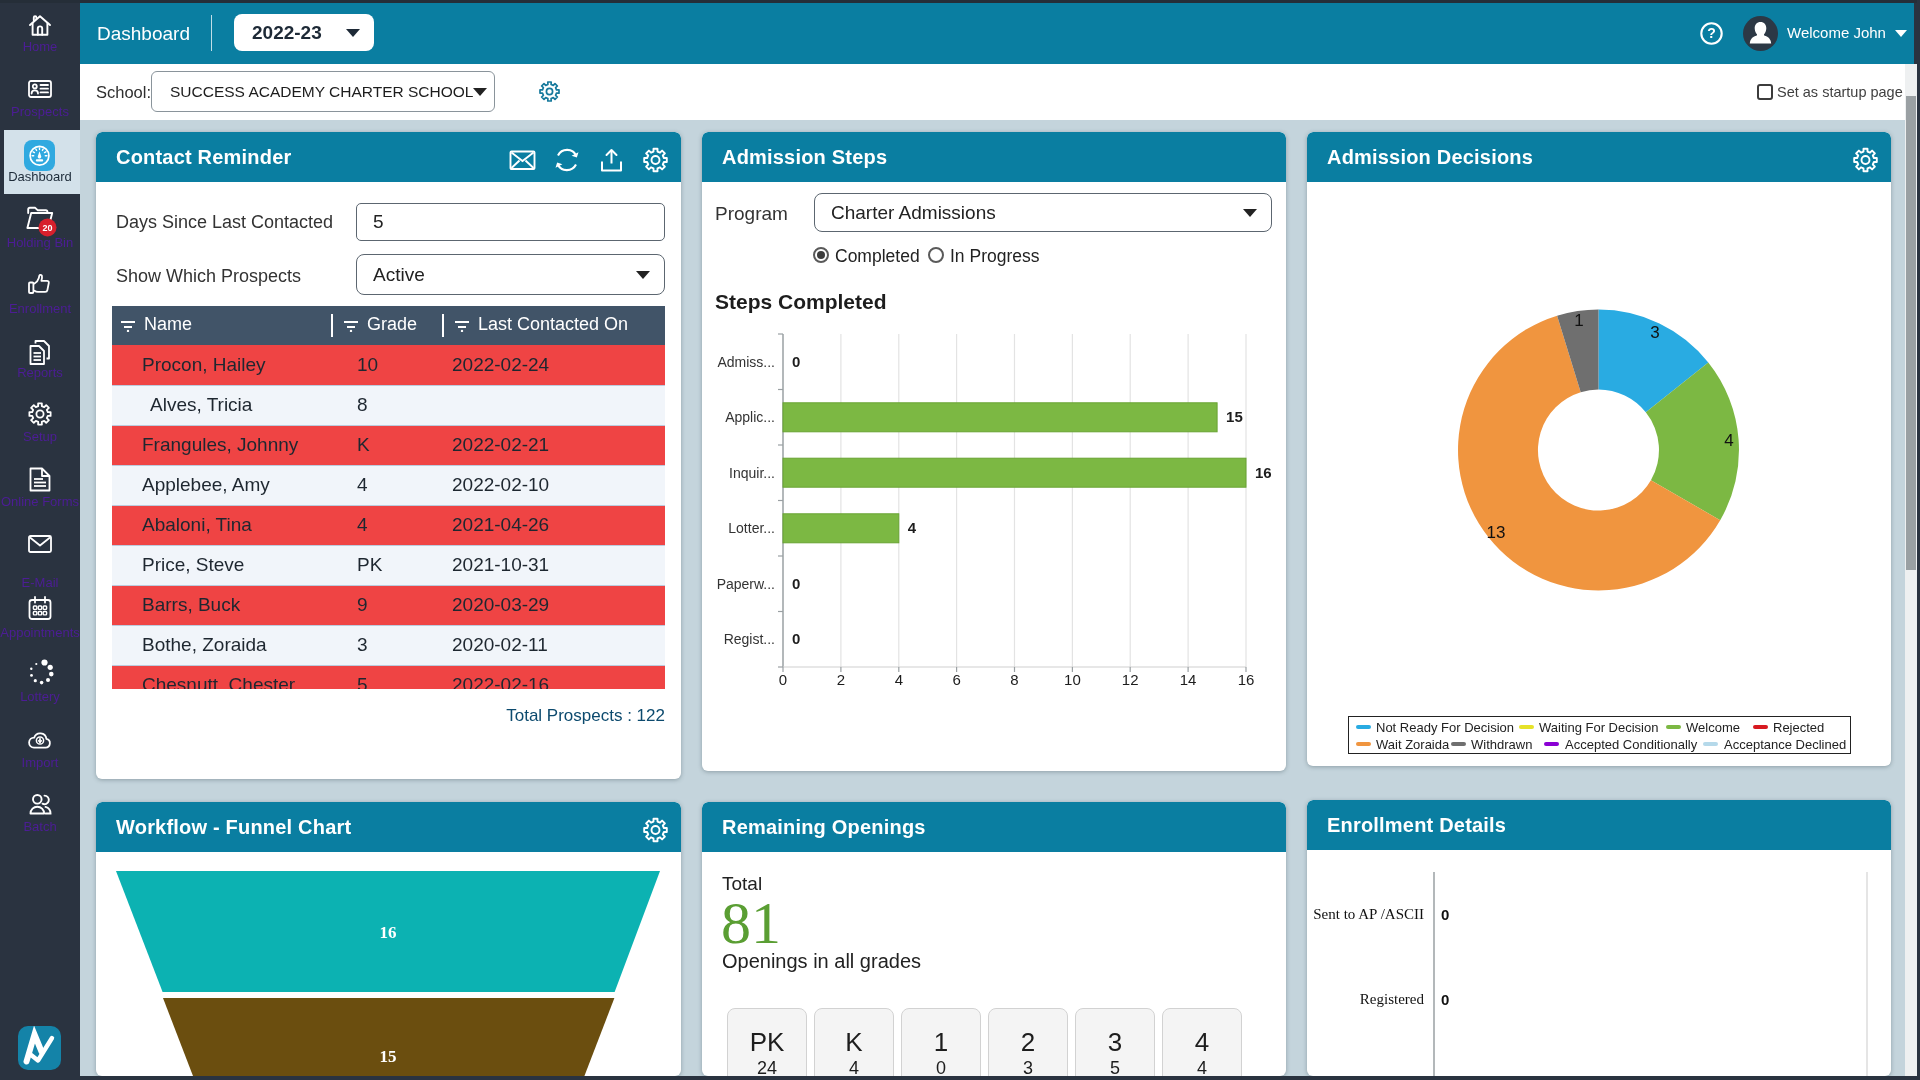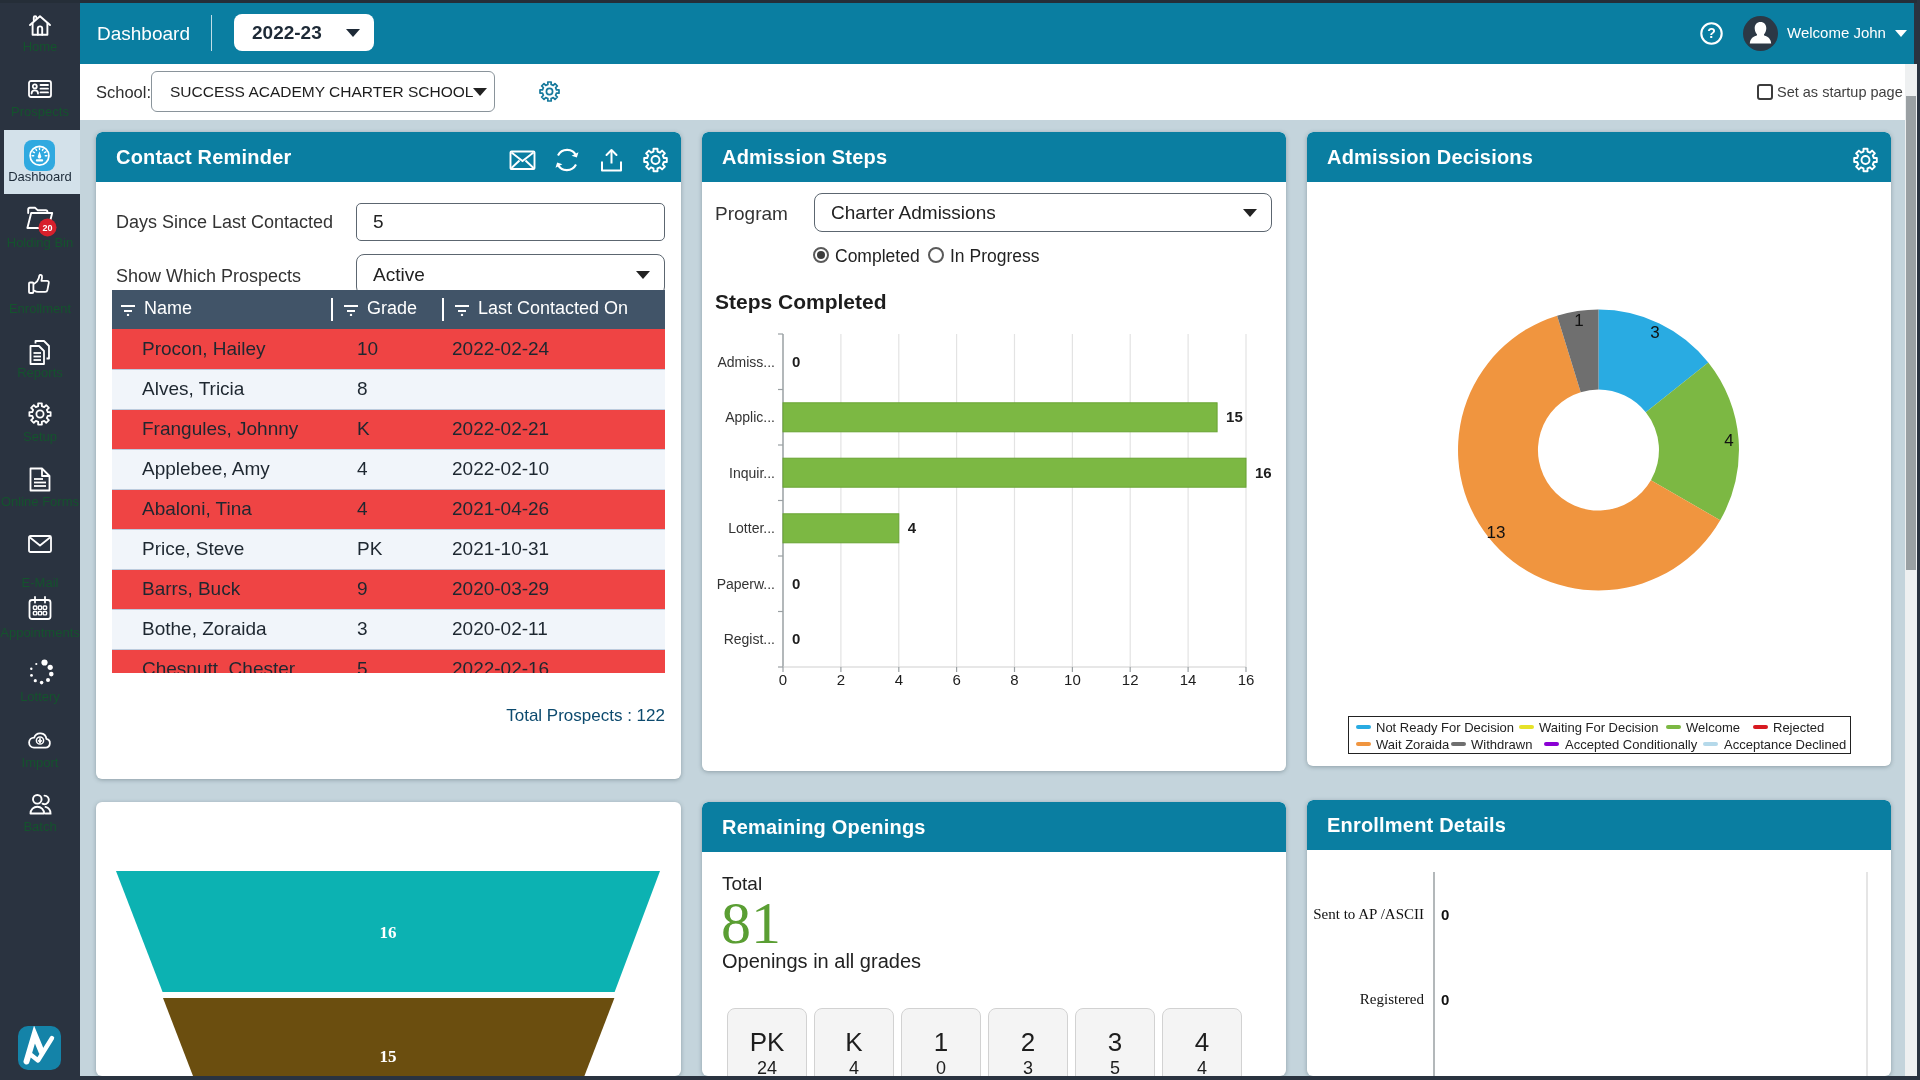--- a/index.html
+++ b/index.html
@@ -8,21 +8,21 @@
 
 #topstrip{left:0;top:0;width:1920px;height:3px;background:#252e38;z-index:60}
 #botstrip{left:0;top:1076px;width:1920px;height:4px;background:#2a3340;z-index:60}
 #rightedge{left:1917px;top:0;width:3px;height:1080px;background:#2a3340;z-index:60}
 #sidebar{left:0;top:0;width:80px;height:1080px;background:#2a3340;z-index:50}
 #topbar{left:80px;top:3px;width:1837px;height:61px;background:#0a7ea1;z-index:20}
 #schoolbar{left:80px;top:64px;width:1837px;height:56px;background:#fff;z-index:20}
 #scrolltrack{left:1905px;top:64px;width:12px;height:1016px;background:#eef0f1;z-index:55}
 #scrollthumb{left:1906px;top:96px;width:10px;height:474px;background:#9aa0a3;z-index:56}
 #topbar-dark{left:1914px;top:0;width:6px;height:64px;background:#2a3340;z-index:57}
-.navtxt{left:0;width:80px;text-align:center;color:#14532d;font-size:13px;line-height:13px;white-space:nowrap;z-index:53}
+.navtxt{left:0;width:80px;text-align:center;color:#4c1d95;font-size:13px;line-height:13px;white-space:nowrap;z-index:53}
 .navtxt.sel{color:#1c2a38}
 
 .tb-title{color:#fff;font-size:19px;font-weight:500}
 .tb-sep{width:1px;height:36px;background:rgba(255,255,255,.75)}
 .tb-select{background:#fff;border-radius:8px;display:flex;align-items:center;justify-content:space-between;padding:0 14px 0 18px;font-weight:700;font-size:19px;color:#1d2936}
 .caret{width:0;height:0;border-left:7px solid transparent;border-right:7px solid transparent;border-top:8px solid #1d2936}
 
 .sb-label{font-size:16.5px;color:#2e2e2e}
 .sb-select{background:#fff;border:1px solid #8a949b;border-radius:6px;display:flex;align-items:center;justify-content:space-between;padding:0 12px 0 18px;font-size:15.5px;color:#1d1d1d;white-space:nowrap}
 
@@ -249,21 +249,21 @@
         </svg>
     </div>
   </div>
   <div class="frm-label" style="left:20px;top:80px;font-size:18px">Days Since Last Contacted</div>
   <div class="input" style="left:260px;top:71px;width:309px;height:38px">5</div>
   <div class="frm-label" style="left:20px;top:134px;font-size:18px">Show Which Prospects</div>
   <div class="select" style="left:260px;top:122px;width:309px;height:41px">
       <span>Active</span>
       <span class="dcaret"></span>
     </div>
-  <div class="abs" style="left:16px;top:158px;width:603px;height:383px;overflow:hidden">
+  <div class="abs" style="left:16px;top:174px;width:603px;height:383px;overflow:hidden">
     <table class="grid" style="left:0;top:0;width:553px">
       <colgroup>
           <col style="width:219px">
           <col style="width:111px">
           <col style="width:223px">
         </colgroup>
       <thead>
           <tr>
         <th style="padding-left:8px"><span class="ticon"><svg width="16" height="14" viewBox="0 0 16 14">
                   <line x1="1" y1="4" x2="15" y2="4" stroke="#fff" stroke-width="2"></line>
@@ -282,21 +282,21 @@
                 </svg></span>Last Contacted On</th>
       </tr>
         </thead>
       <tbody>
       <tr class="odd">
             <td style="padding-left:30px">Procon, Hailey</td>
             <td style="padding-left:26px">10</td>
             <td style="padding-left:10px">2022-02-24</td>
           </tr>
       <tr class="even">
-            <td style="padding-left:30px">Alves, Tricia</td>
+            <td style="padding-left:38px">Alves, Tricia</td>
             <td style="padding-left:26px">8</td>
             <td style="padding-left:10px"></td>
           </tr>
       <tr class="odd">
             <td style="padding-left:30px">Frangules, Johnny</td>
             <td style="padding-left:26px">K</td>
             <td style="padding-left:10px">2022-02-21</td>
           </tr>
       <tr class="even">
             <td style="padding-left:30px">Applebee, Amy</td>
@@ -438,20 +438,29 @@
     <span class="abs lg-sw" style="left:102px;top:25px;background:#6f6f6f"></span>
       <span class="abs lg-t" style="left:122px;top:20px">Withdrawn</span>
     <span class="abs lg-sw" style="left:195px;top:25px;background:#8a00d4"></span>
       <span class="abs lg-t" style="left:216px;top:20px">Accepted Conditionally</span>
     <span class="abs lg-sw" style="left:354px;top:25px;background:#b5d9ea"></span>
       <span class="abs lg-t" style="left:375px;top:20px">Acceptance Declined</span>
   </div>
 </div>
 
 <div class="card" id="card4" style="left:96px;top:802px;width:585px;height:274px">
+  <div class="chead">
+      <span class="t">Workflow - Funnel Chart</span>
+    <div class="hicons">
+        <svg width="27" height="26" viewBox="0 0 26 26" fill="none" stroke="#fff" stroke-width="1.9" stroke-linejoin="round">
+          <path d="M11.0,1.7L15.0,1.7L15.0,4.6L17.5,5.7L19.6,3.6L22.4,6.4L20.3,8.5L21.4,11.0L24.3,11.0L24.3,15.0L21.4,15.0L20.3,17.5L22.4,19.6L19.6,22.4L17.5,20.3L15.0,21.4L15.0,24.3L11.0,24.3L11.0,21.4L8.5,20.3L6.4,22.4L3.6,19.6L5.7,17.5L4.6,15.0L1.7,15.0L1.7,11.0L4.6,11.0L5.7,8.5L3.6,6.4L6.4,3.6L8.5,5.7L11.0,4.6Z"></path>
+          <circle cx="13" cy="13" r="4"></circle>
+        </svg>
+      </div>
+  </div>
   <svg class="abs" style="left:0;top:0" width="585" height="274" viewBox="0 0 585 274">
     <polygon points="20,69 564,69 518.6,190 66.6,190" fill="#0cb2b2"></polygon>
     <polygon points="67,196 518.4,196 488.4,274 97,274" fill="#6b4e0f"></polygon>
     <text x="292" y="136" font-size="17" font-weight="bold" fill="#fff" text-anchor="middle" font-family="Liberation Serif,serif">16</text>
     <text x="292" y="260" font-size="17" font-weight="bold" fill="#fff" text-anchor="middle" font-family="Liberation Serif,serif">15</text>
   </svg>
 </div>
 
 <div class="card" id="card5" style="left:702px;top:802px;width:584px;height:274px">
   <div class="chead">

